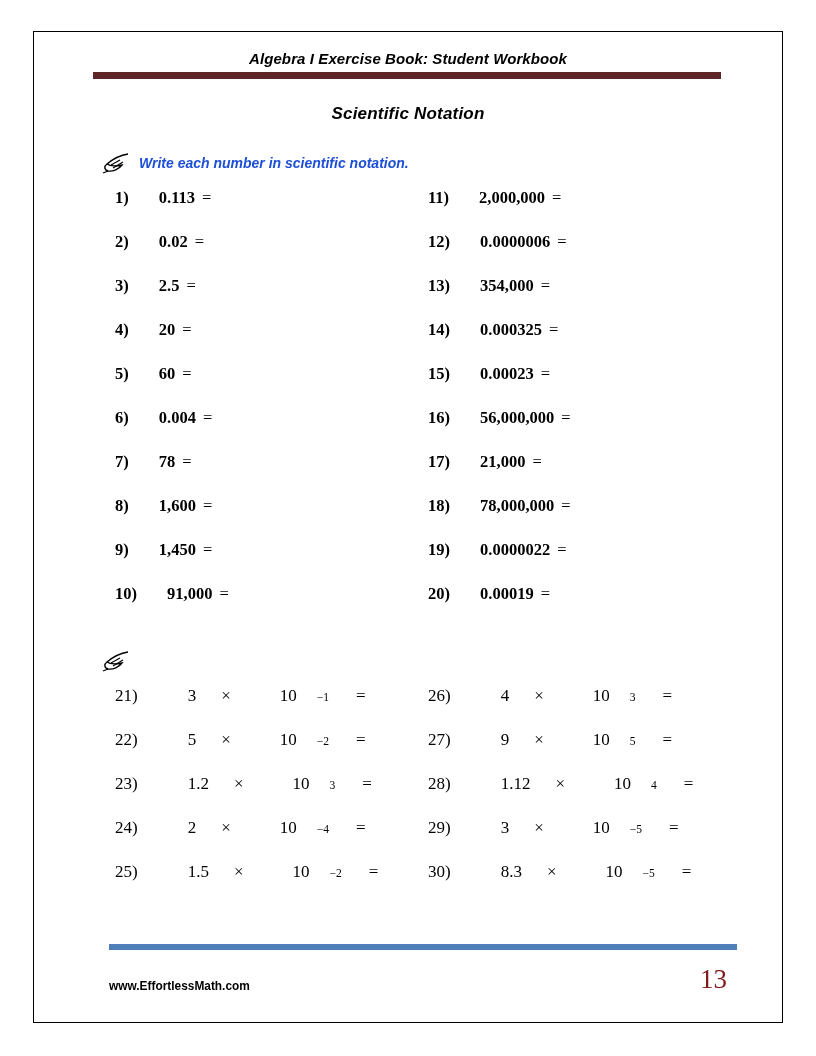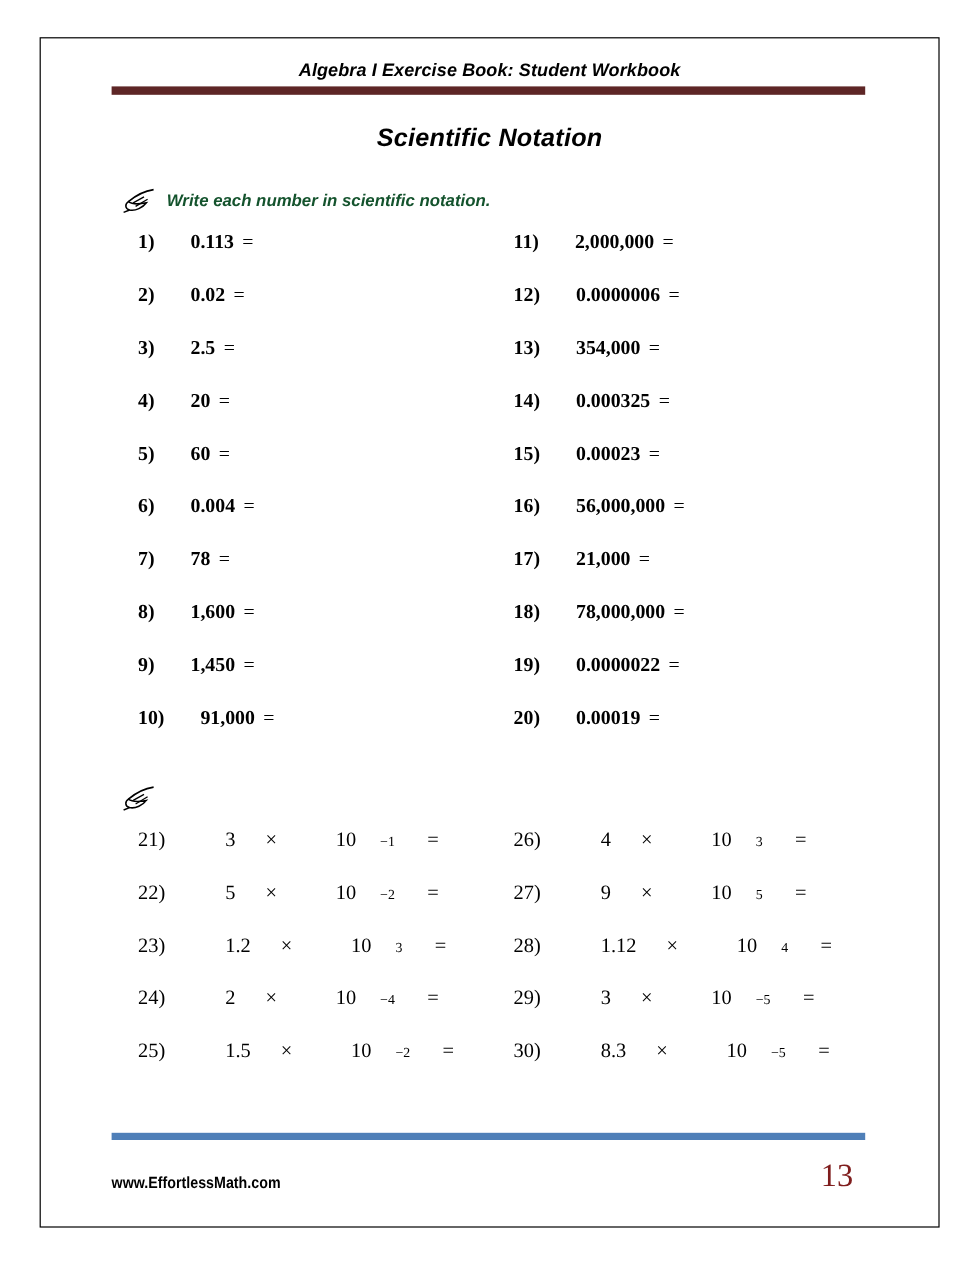--- a/index.html
+++ b/index.html
@@ -48,21 +48,21 @@
     margin-top: 5px;
     width: 628px;
     height: 7px;
     background: #5e2626;
   }
   .sheet-title {
     text-align: center;
     font-family: "Liberation Sans", sans-serif;
     font-weight: bold;
     font-style: italic;
-    font-size: 21px;
+    font-size: 17px;
     color: #000000;
     margin-top: 25px;
     letter-spacing: 0.2px;
   }
   
   .instruction {
     display: flex;
     align-items: center;
     margin-top: 28px;
     margin-left: 8px;
@@ -71,21 +71,21 @@
     width: 30px;
     height: 22px;
     flex: 0 0 auto;
     display: block;
   }
   .instruction-text {
     font-family: "Liberation Sans", sans-serif;
     font-weight: bold;
     font-style: italic;
     font-size: 14px;
-    color: #14532d;
+    color: #1d4ed8;
     margin-left: 8px;
     white-space: nowrap;
   }
   
   .columns {
     display: flex;
     margin-top: 14px;
   }
   .col {
     width: 315px;
@@ -121,21 +121,21 @@
   .sec2 .item { font-size: 17px; height: 44px; gap: 20px; }
   .sec2 .item .times { margin: 0 5px; font-weight: normal; }
   sup {
     font-size: 0.68em;
     vertical-align: super;
     line-height: 0;
   }
   
   .footer {
     position: absolute;
-    left: 93px;
+    left: 109px;
     top: 944px;
     width: 630px;
   }
   .rule-bottom {
     width: 628px;
     height: 6px;
     background: #4f7fb8;
   }
   .footer-row {
     display: flex;

